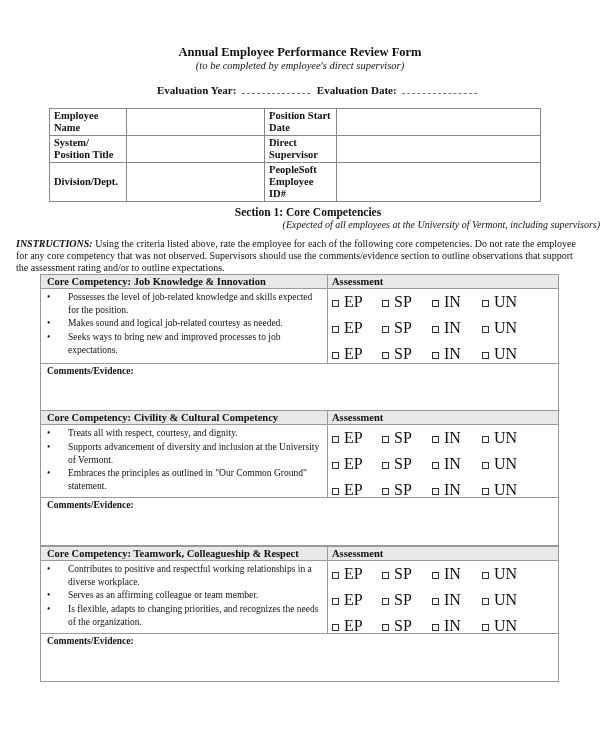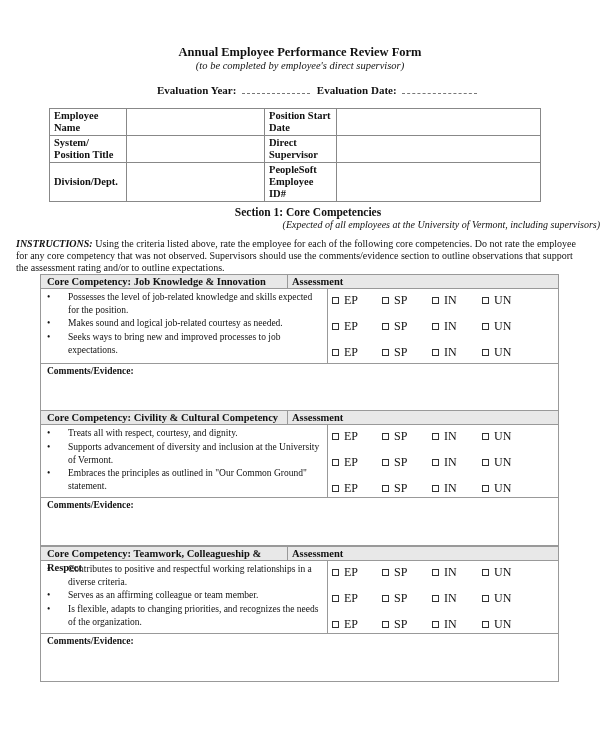--- a/index.html
+++ b/index.html
@@ -19,29 +19,29 @@
   table.info td.lbl2 { width: 72px; }
   table.info td.mid { vertical-align: middle; }
 
   .sec-title { position: absolute; top: 206px; left: 8px; width: 600px; text-align: center; font-weight: bold; font-size: 11.5px; }
   .sec-sub { position: absolute; top: 219px; left: 0; width: 600px; text-align: right; font-style: italic; font-size: 10px; }
   .instructions { position: absolute; top: 238px; left: 16px; width: 568px; font-size: 10px; line-height: 12px; }
   .instructions .lead { font-weight: bold; font-style: italic; }
 
   .comp-table { position: absolute; left: 40px; width: 519px; border: 1.5px solid #999; border-top: none; }
   .comp-header { display: flex; height: 15px; background: #e8e8e8; border-top: 1.5px solid #999; border-bottom: 1.5px solid #999; font-weight: bold; font-size: 10.5px; line-height: 14px; }
-  .comp-header .left { width: 247px; padding-left: 6px; border-right: 1.5px solid #999; }
+  .comp-header .left { width: 287px; padding-left: 6px; border-right: 1.5px solid #999; }
   .comp-header .right { flex: 1; padding-left: 4px; }
   .comp-body { display: flex; border-bottom: 1.5px solid #999; }
   .comp-body .left { width: 287px; border-right: 1.5px solid #999; padding: 2px 0 2px 0; }
   .comp-body .right { flex: 1; padding: 4px 0 0 4px; }
   .bullet { display: flex; font-size: 9.5px; line-height: 13px; padding-right: 4px; }
   .bullet .dot { width: 27px; padding-left: 6px; flex-shrink: 0; }
   .bullet .txt { flex: 1; }
-  .assess-row { display: flex; font-size: 12px; }
+  .assess-row { display: flex; font-size: 16px; }
   .assess-row .opt { width: 50px; white-space: nowrap; }
   .assess-row .opt .box { display: inline-block; width: 7px; height: 7px; border: 1px solid #333; margin-right: 5px; vertical-align: 0px; }
   .comments { height: 47px; padding: 2px 6px; font-weight: bold; font-size: 9.5px; }
 </style>
 </head>
 <body>
 
 <div class="title">Annual Employee Performance Review Form</div>
 <div class="subtitle">(to be completed by employee's direct supervisor)</div>
 
@@ -169,21 +169,21 @@
 
 <div class="comp-table" style="top: 546px;">
   <div class="comp-header">
     <div class="left">Core Competency: Teamwork, Colleagueship &amp; Respect</div>
     <div class="right">Assessment</div>
   </div>
   <div class="comp-body">
     <div class="left">
       <div class="bullet" style="height:26px;">
           <span class="dot">•</span>
-          <span class="txt">Contributes to positive and respectful working relationships in a diverse criteria.</span>
+          <span class="txt">Contributes to positive and respectful working relationships in a diverse workplace.</span>
         </div>
       <div class="bullet" style="height:14px;">
           <span class="dot">•</span>
           <span class="txt">Serves as an affirming colleague or team member.</span>
         </div>
       <div class="bullet" style="height:26px;">
           <span class="dot">•</span>
           <span class="txt">Is flexible, adapts to changing priorities, and recognizes the needs of the organization.</span>
         </div>
     </div>

